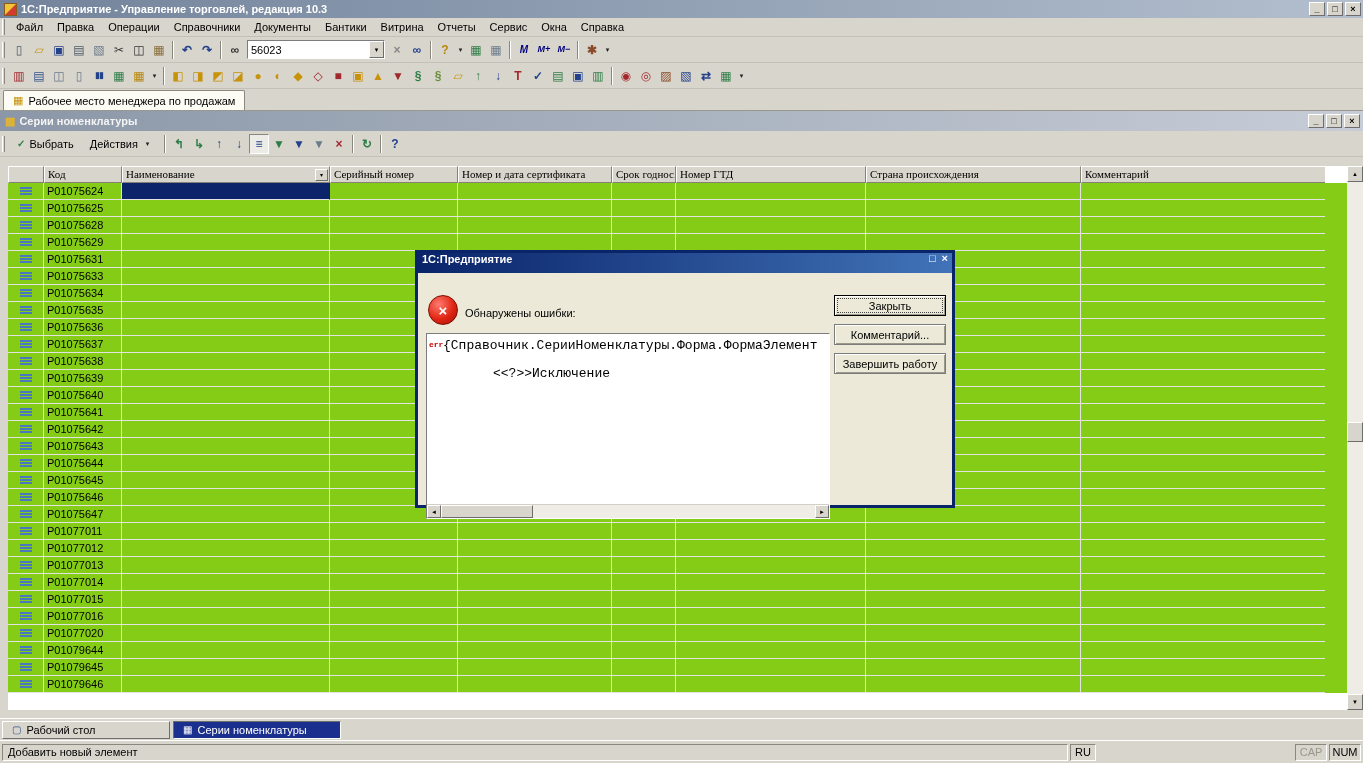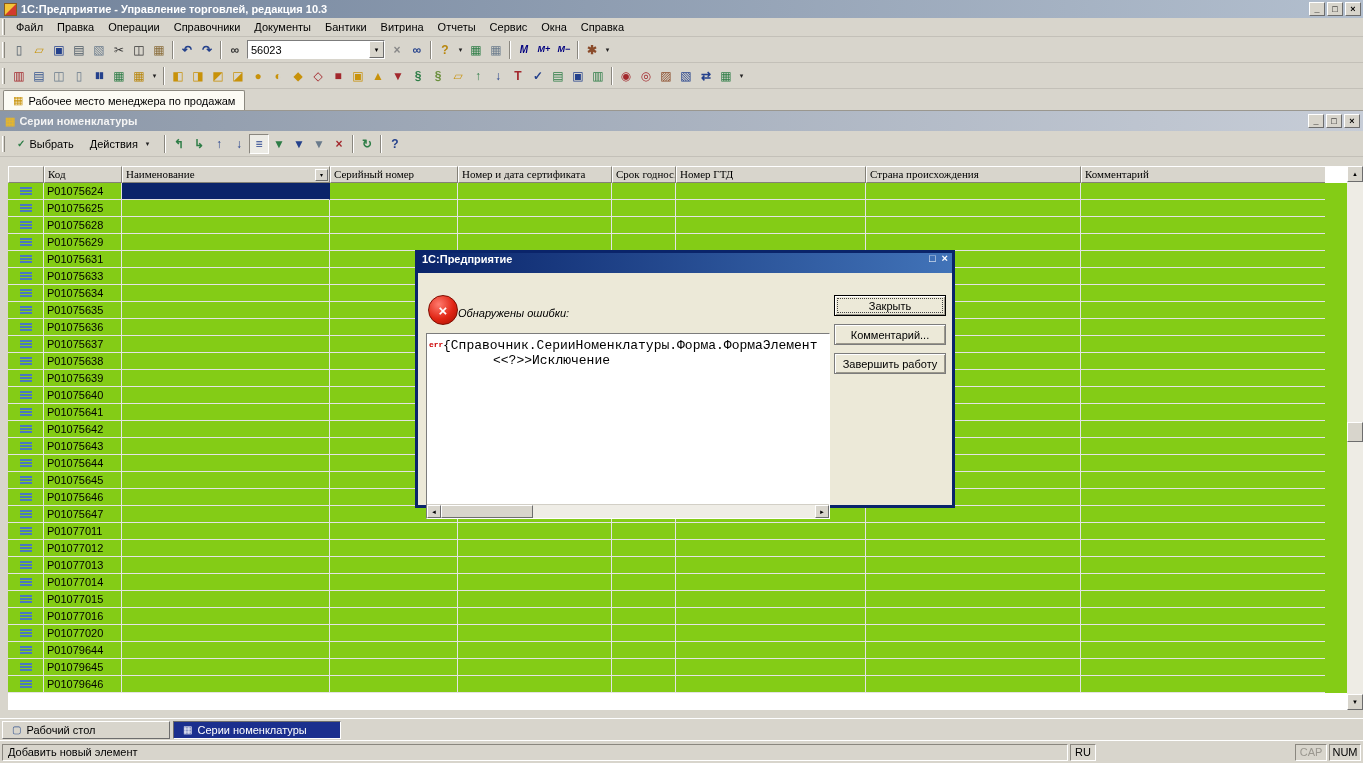--- a/index.html
+++ b/index.html
@@ -118,33 +118,33 @@
     background:#ece9d8; border:3px solid #0a246a; }
   .dlg-title { height:20px; display:flex; align-items:flex-start; padding:0 4px;
     background:linear-gradient(90deg,#0a246a,#4173b8); color:#fff; font-weight:bold; }
   .dlg-ctl { margin-left:auto; display:flex; gap:6px; }
   .dlg-ctl span { font-size:11px; line-height:1; color:#fff; }
   .dlg-body { position:relative; height:232px; }
   .err-circle { position:absolute; left:10px; top:22px; width:30px; height:30px; border-radius:50%;
     background:radial-gradient(circle at 35% 30%,#ff7b6e,#e02514 55%,#a31000);
     border:1px solid #7e0c00; color:#fff; font-weight:bold; font-size:15px;
     display:flex; align-items:center; justify-content:center; }
-  .dlg-msg { position:absolute; left:40px; top:34px;font-style:italic; }
+  .dlg-msg { position:absolute; left:47px; top:34px; }
   .btn-col { position:absolute; right:6px; top:22px; width:112px; display:flex; flex-direction:column; gap:8px; }
   .dlg-btn { height:21px; background:#ece9d8; border:1px solid #7c7c7c;
     box-shadow:inset 1px 1px 0 #fff, inset -1px -1px 0 #9b988c;
     font:11px "Liberation Sans",sans-serif; }
   .dlg-btn.default { border:1px solid #000; outline:1px dotted #444; outline-offset:-4px; }
   .textbox { position:absolute; left:8px; top:60px; width:404px; height:186px; background:#fff;
     border:1px solid; border-color:#7c7c7c #fff #fff #7c7c7c; overflow:hidden; }
   .err-mark { position:absolute; left:2px; top:6px; color:#c00; font-size:8px; font-weight:bold;
     font-family:"Liberation Mono",monospace; }
   .errline { font:13px "Liberation Mono",monospace; white-space:pre; overflow:hidden; }
   .l1 { margin:4px 0 0 16px; }
-  .l2 { margin:0 0 0 66px; }
+  .l2 { margin:13px 0 0 66px; }
   .hscroll { position:absolute; left:0; right:0; bottom:0; height:14px; background:#efede6; border-top:1px solid #d2cfc6; display:flex; }
   .hs-btn { width:14px; height:13px; display:flex; align-items:center; justify-content:center; font-size:6px;
     background:#d8d5cc; border:1px solid; border-color:#fff #6d6d6d #6d6d6d #fff; }
   .hs-thumb { width:92px; height:13px; background:#d8d5cc; border:1px solid; border-color:#fff #6d6d6d #6d6d6d #fff; }
   .hs-track { flex:1; }
 </style>
 </head>
 <body>
 
 <div class="app">

